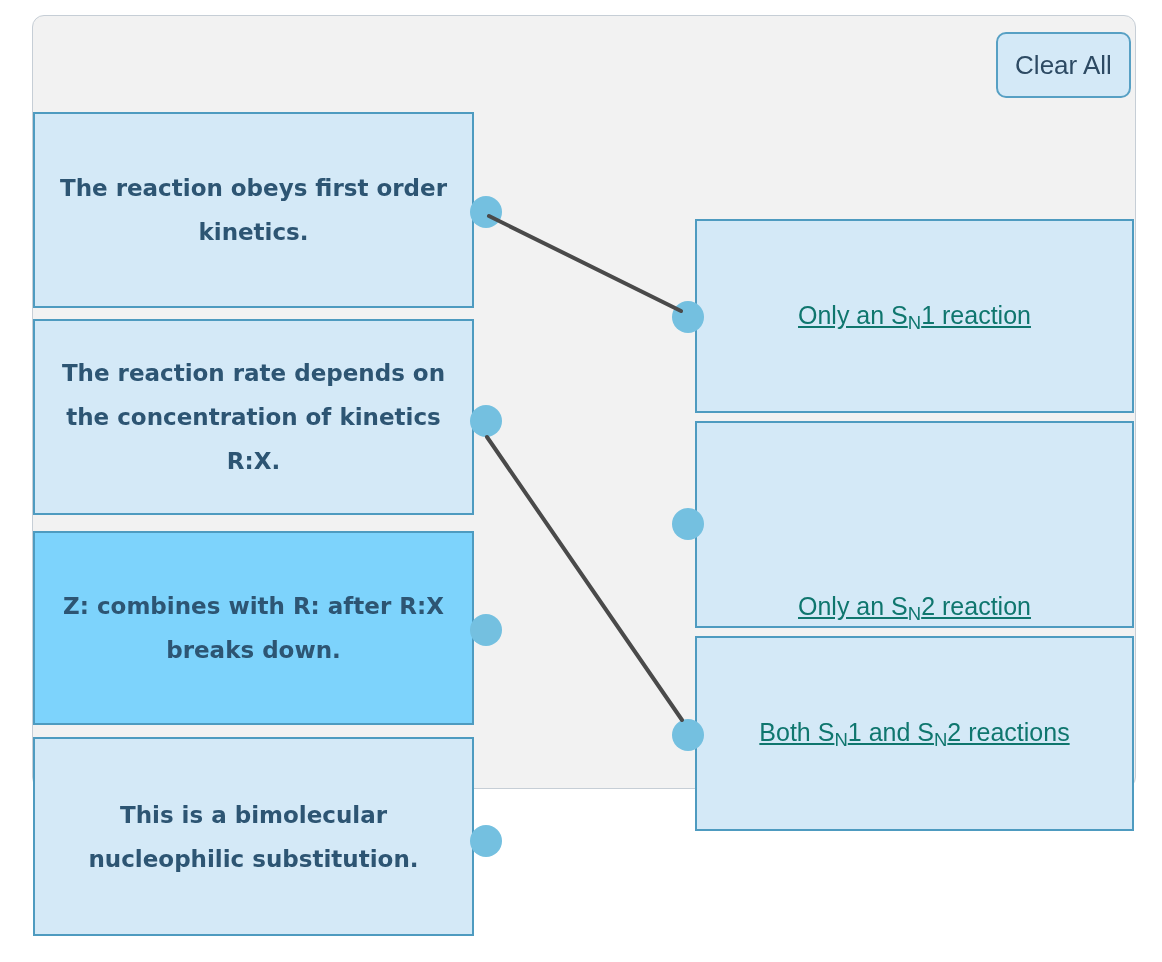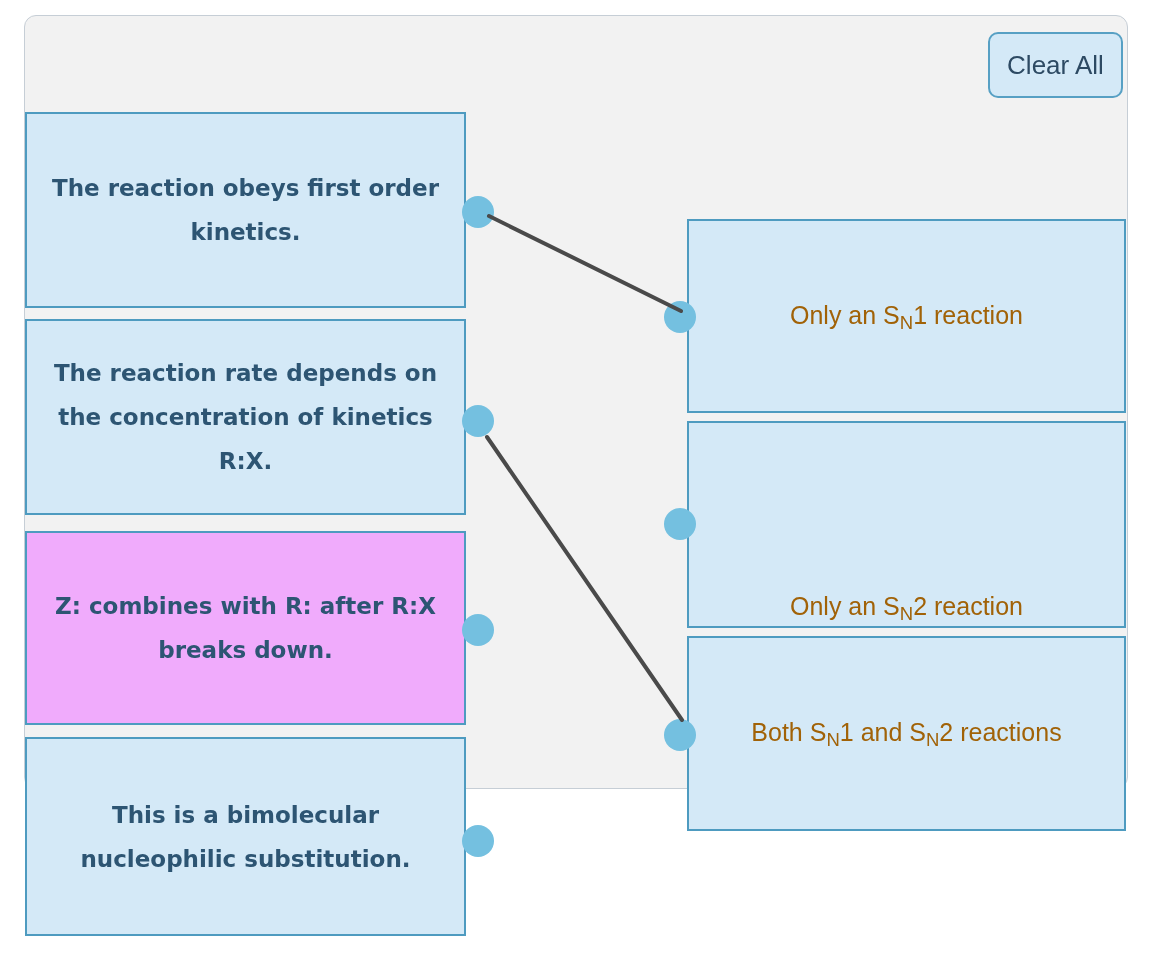--- a/index.html
+++ b/index.html
@@ -10,21 +10,21 @@
   body {
     width: 1162px;
     height: 962px;
     font-family: "DejaVu Sans", sans-serif;
     position: relative;
     overflow: hidden;
   }
 
   #matcher {
     position: absolute;
-    left: 24px;
+    left: 32px;
     top: 15px;
     width: 1104px;
     height: 774px;
     background: #f2f2f2;
     border: 1px solid #c6ced6;
     border-radius: 12px;
     box-sizing: border-box;
   }
 
   
@@ -70,22 +70,23 @@
     font-size: 23px;
     line-height: 44px;
     padding: 0 12px;
   }
 
   .right-col .opt-text {
     font-family: "Liberation Sans", sans-serif;
     font-weight: normal;
     font-size: 25px;
     line-height: 34px;
-    color: #a16207;
+    color: #0f766e;
     padding: 0 14px;
+    text-decoration: underline;
   }
 
   .right-col .opt-text sub {
     font-size: 0.74em;
     vertical-align: baseline;
     position: relative;
     top: 0.28em;
   }
 
   
@@ -115,21 +116,21 @@
 
   <button id="clear-all">Clear All</button>
 
   <div class="left-col">
     <div class="opt-box" style="left: 0px; top: 96px; width: 441px; height: 196px; background: rgb(212, 233, 247); border-color: rgb(78, 155, 192);">
       <span class="opt-text">The reaction obeys first order kinetics.</span>
     </div>
     <div class="opt-box" style="left: 0px; top: 303px; width: 441px; height: 196px; background: rgb(212, 233, 247); border-color: rgb(78, 155, 192);">
       <span class="opt-text">The reaction rate depends on the concentration of kinetics R:X.</span>
     </div>
-    <div class="opt-box" style="left: 0px; top: 515px; width: 441px; height: 194px; background: #f0abfc; border-color: rgb(78, 155, 192); justify-content: flex-end;">
+    <div class="opt-box" style="left: 0px; top: 515px; width: 441px; height: 194px; background: #7dd3fc; border-color: rgb(78, 155, 192); justify-content: flex-end;">
       <span class="opt-text">Z: combines with R: after R:X breaks down.</span>
     </div>
     <div class="opt-box" style="left: 0px; top: 721px; width: 441px; height: 199px; background: rgb(212, 233, 247); border-color: rgb(78, 155, 192);">
       <span class="opt-text">This is a bimolecular nucleophilic substitution.</span>
     </div>
   </div>
 
   <div class="right-col">
     <div class="opt-box" style="left: 662px; top: 203px; width: 439px; height: 194px; background: rgb(212, 233, 247); border-color: rgb(78, 155, 192);">
       <span class="opt-text">Only an S<sub>N</sub>1 reaction</span>

